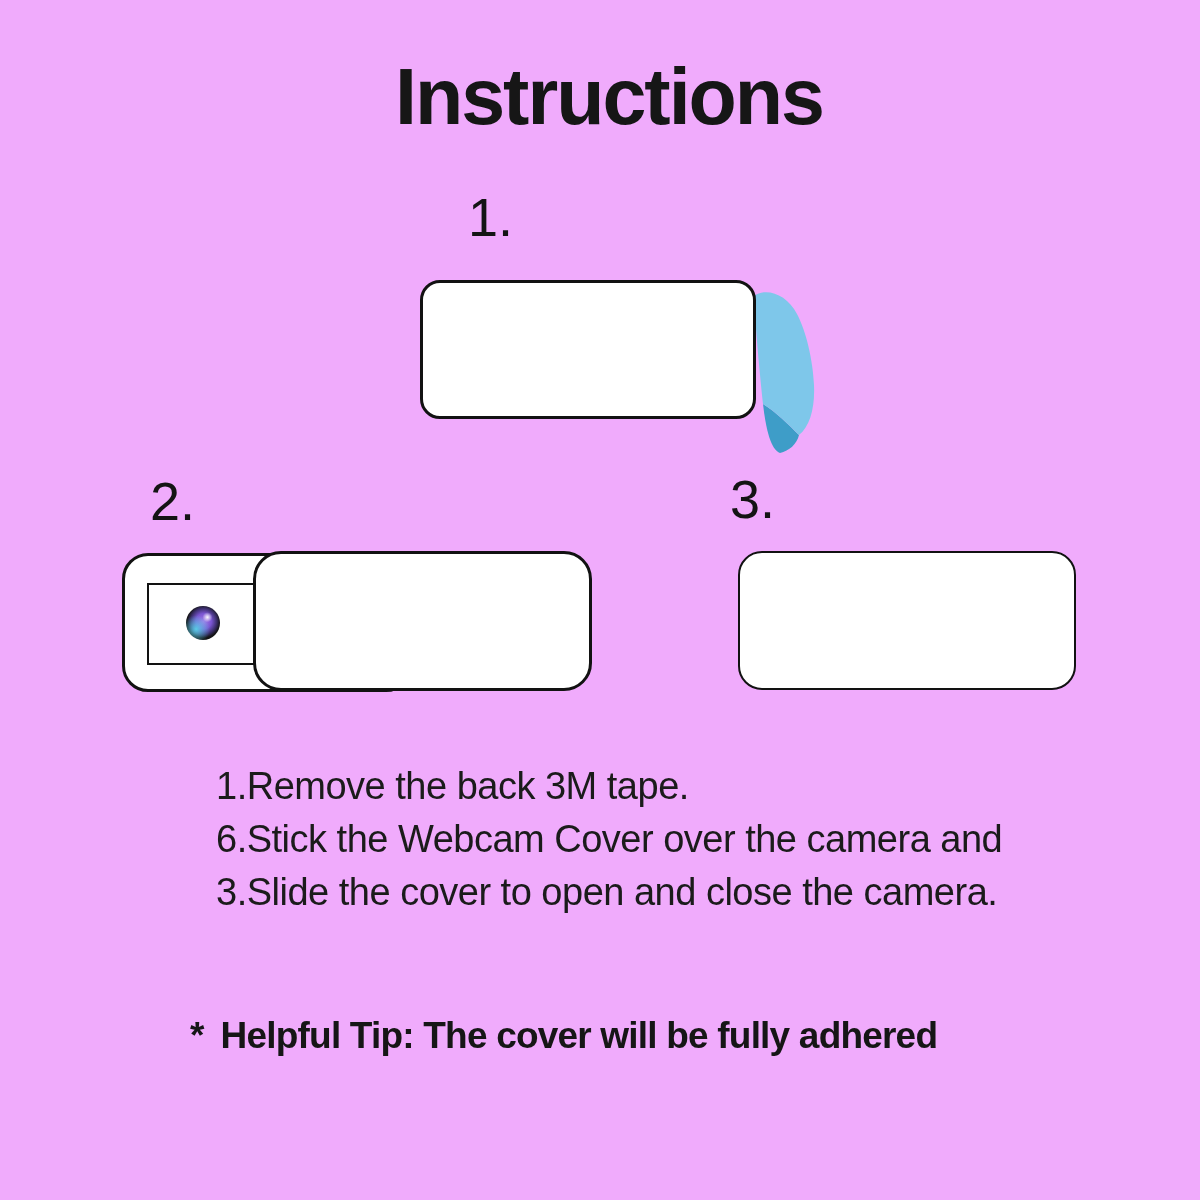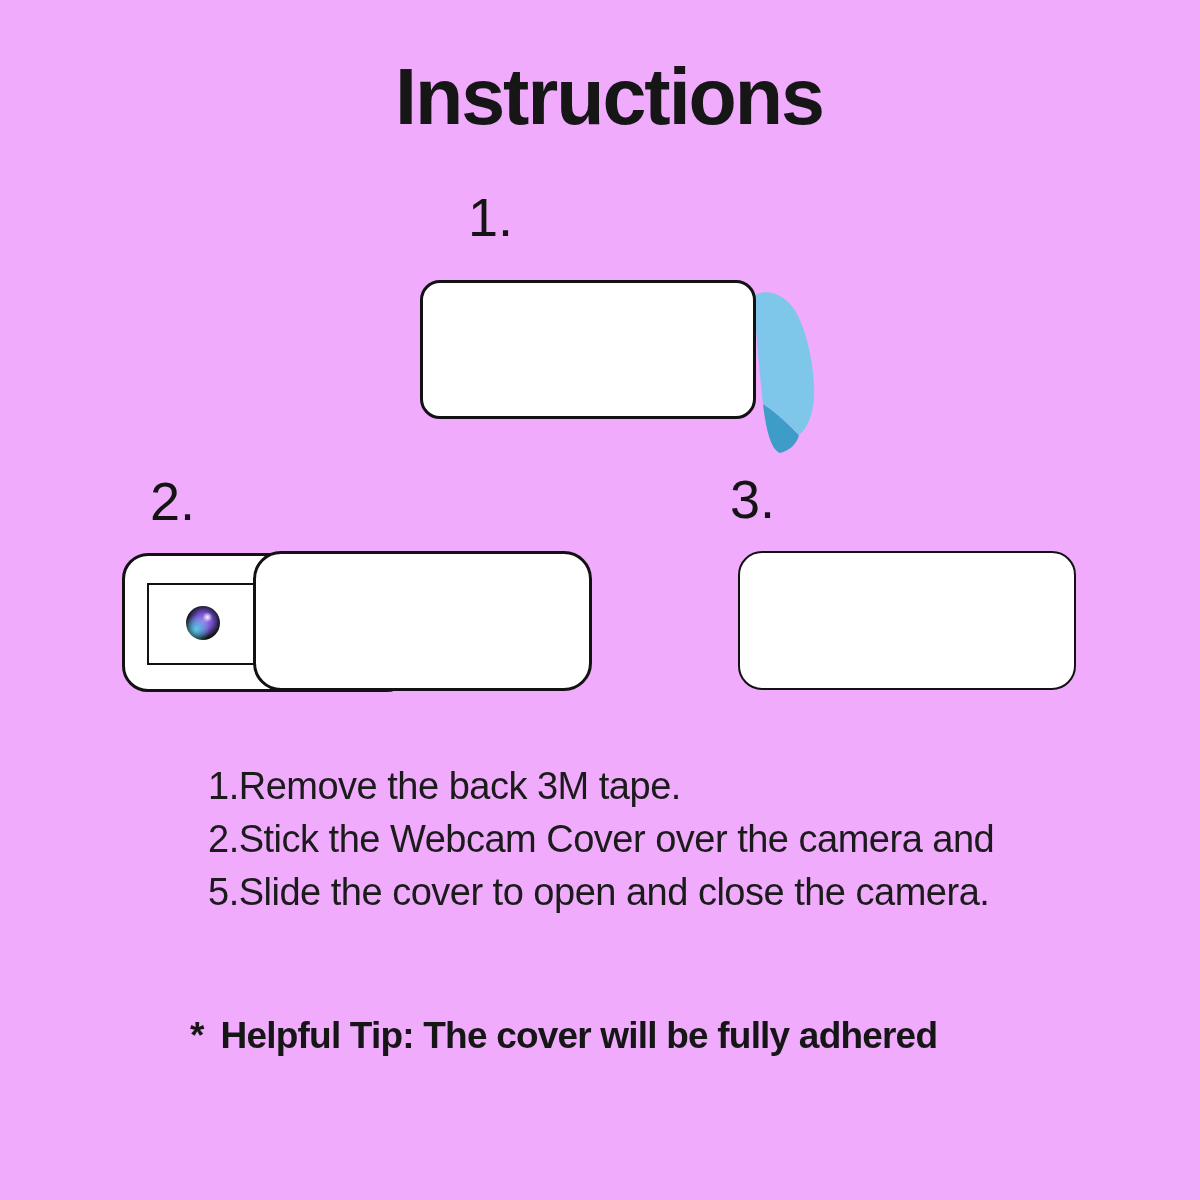--- a/index.html
+++ b/index.html
@@ -92,21 +92,21 @@
     z-index: 4;
   }
   #step3-rect {
     left: 738px; top: 551px;
     width: 338px; height: 139px;
     border-width: 2.5px;
     border-radius: 24px;
   }
   .instructions {
     position: absolute;
-    left: 208px; top: 760px;
+    left: 216px; top: 760px;
     font-size: 38px;
     line-height: 53px;
     letter-spacing: -0.5px;
     color: #1b1b1b;
     white-space: nowrap;
   }
   .tip {
     position: absolute;
     left: 190px; top: 1010px;
     font-size: 37px;
@@ -138,22 +138,22 @@
   <div class="rect" id="base-rect"></div>
   <div id="window-rect"></div>
   <div id="lens"></div>
   <div class="rect" id="slider-rect"></div>
 
   <div class="step-label" id="step3-label">3.</div>
   <div class="rect" id="step3-rect"></div>
 
   <div class="instructions">
     <div>1.Remove the back 3M tape.</div>
-    <div>2.Stick the Webcam Cover over the camera and</div>
-    <div>5.Slide the cover to open and close the camera.</div>
+    <div>6.Stick the Webcam Cover over the camera and</div>
+    <div>3.Slide the cover to open and close the camera.</div>
   </div>
 
   <div class="tip">
     <div class="tip-line1">
       <span class="tip-bullet">*</span>
       <span>Helpful Tip: The cover will be fully adhered</span>
     </div>
   </div>
 
 </div>

